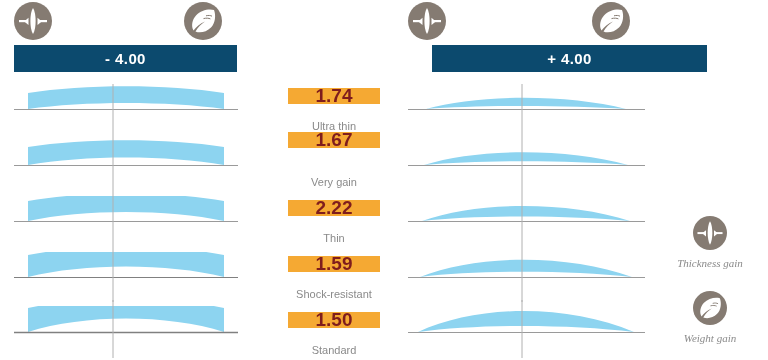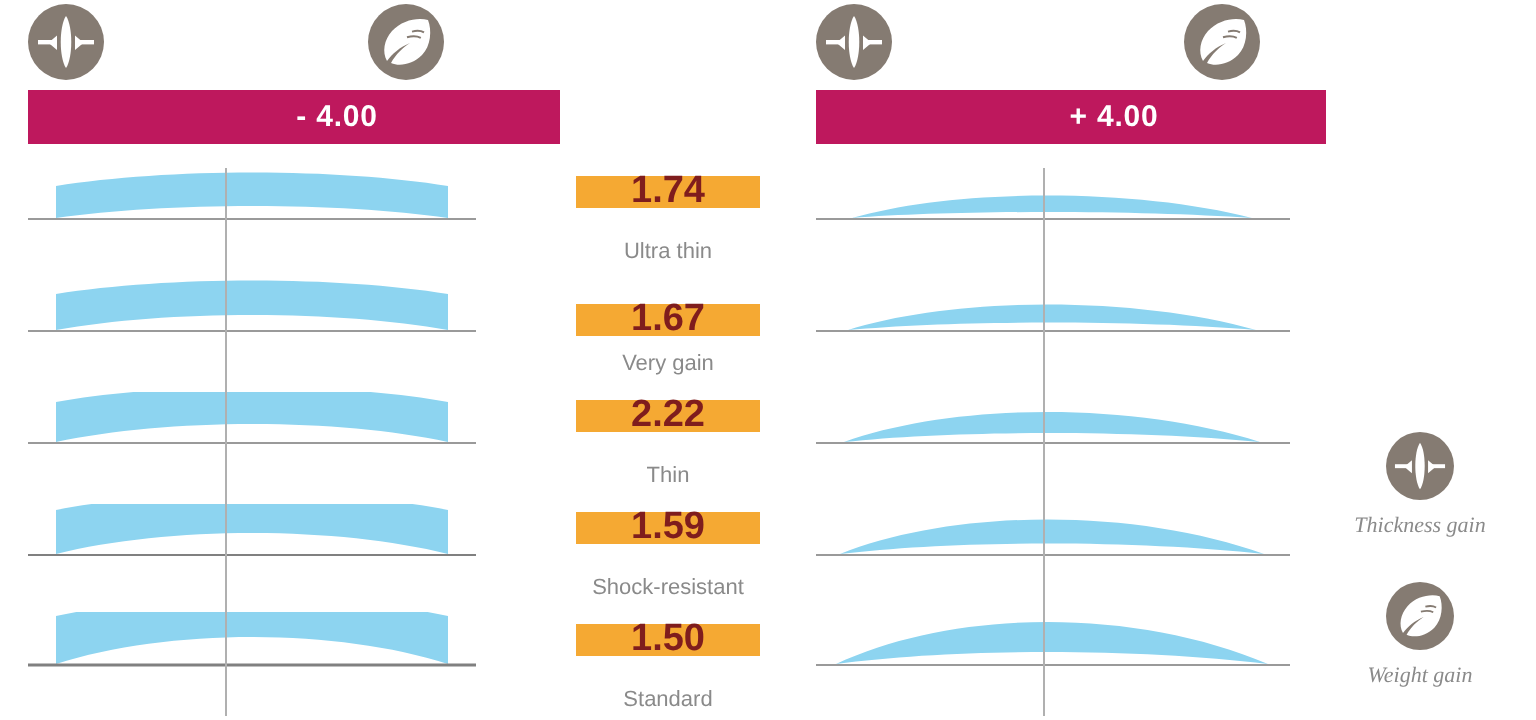--- a/index.html
+++ b/index.html
@@ -17,29 +17,28 @@
     position:absolute;
     width:38px;height:38px;border-radius:50%;
     background:#857b72;
   }
   .icon-circle svg{display:block;width:38px;height:38px;}
 
   
   .banner{
     position:absolute;
     height:27px;
-    background:#be185d;
+    background:#0c4a6e;
     color:#ffffff;
     font-size:15px;
     font-weight:bold;
     display:flex;
     align-items:center;
     justify-content:center;
     letter-spacing:.4px;
-    padding-left:43px;
   }
 
   
   .badge{
     position:absolute;
     left:288px;
     width:92px;height:16px;
     background:#f5a933;
     color:#7f1d1d;
     font-size:19px;
@@ -114,21 +113,21 @@
     <svg viewBox="0 0 38 38" xmlns="http://www.w3.org/2000/svg">
       <path d="M30 8 C25 6.5 17 8 12 13.5 C8 18 7 24 9.5 28.5 C12 25 16 21.5 21 19.5
                C17.5 21.8 13.8 25.2 11.5 29.5 C16 31.5 22.5 30 27 25.5 C31.5 21 32 13 30 8 Z" fill="#ffffff"></path>
       <path d="M22 13.8 C24.4 13.2 26.6 13.4 28 14.2" stroke="#857b72" stroke-width="1" fill="none"></path>
       <path d="M19.5 16.6 C22.2 15.9 24.8 16.1 26.4 16.9" stroke="#857b72" stroke-width="1" fill="none"></path>
     </svg>
   </div>
 
   <div class="banner" style="left:14px;top:45px;width:223px;">- 4.00</div>
 
-  <div class="banner" style="left:408px;top:45px;width:212px;">+ 4.00</div>
+  <div class="banner" style="left:432px;top:45px;width:275px;">+ 4.00</div>
 
   <svg class="lens-svg" style="left:14px;top:84px;" width="224" height="36">
     <path d="M14 9 C70 0 154 0 210 9 L210 25 C154 17 70 17 14 25 Z" fill="#8dd4f0"></path>
     <line x1="0" y1="25.5" x2="224" y2="25.5" stroke="#9a9a9a" stroke-width="1"></line>
   </svg>
   <svg class="lens-svg" style="left:112px;top:84px;" width="2" height="50">
     <line x1="1" y1="0" x2="1" y2="50" stroke="#b0b0b0" stroke-width="1"></line>
   </svg>
 
   <svg class="lens-svg" style="left:408px;top:84px;" width="237" height="36">
@@ -151,21 +150,21 @@
   </svg>
 
   <svg class="lens-svg" style="left:408px;top:140px;" width="237" height="36">
     <path d="M16 25 C70 8 160 8 220 25 C160 20 70 20 16 25 Z" fill="#8dd4f0"></path>
     <line x1="0" y1="25.5" x2="237" y2="25.5" stroke="#9a9a9a" stroke-width="1"></line>
   </svg>
   <svg class="lens-svg" style="left:521px;top:134px;" width="2" height="56">
     <line x1="1" y1="0" x2="1" y2="56" stroke="#b0b0b0" stroke-width="1"></line>
   </svg>
 
-  <div class="badge" style="top:152px;text-align:center;">1.67</div>
+  <div class="badge" style="top:132px;text-align:center;">1.67</div>
   <div class="badge-label" style="top:176px;">Very gain</div>
 
   <svg class="lens-svg" style="left:14px;top:196px;" width="224" height="36">
     <path d="M14 5 C70 -5 154 -5 210 5 L210 25 C154 13 70 13 14 25 Z" fill="#8dd4f0"></path>
     <line x1="0" y1="25.5" x2="224" y2="25.5" stroke="#9a9a9a" stroke-width="1"></line>
   </svg>
   <svg class="lens-svg" style="left:112px;top:190px;" width="2" height="56">
     <line x1="1" y1="0" x2="1" y2="56" stroke="#b0b0b0" stroke-width="1"></line>
   </svg>
 

